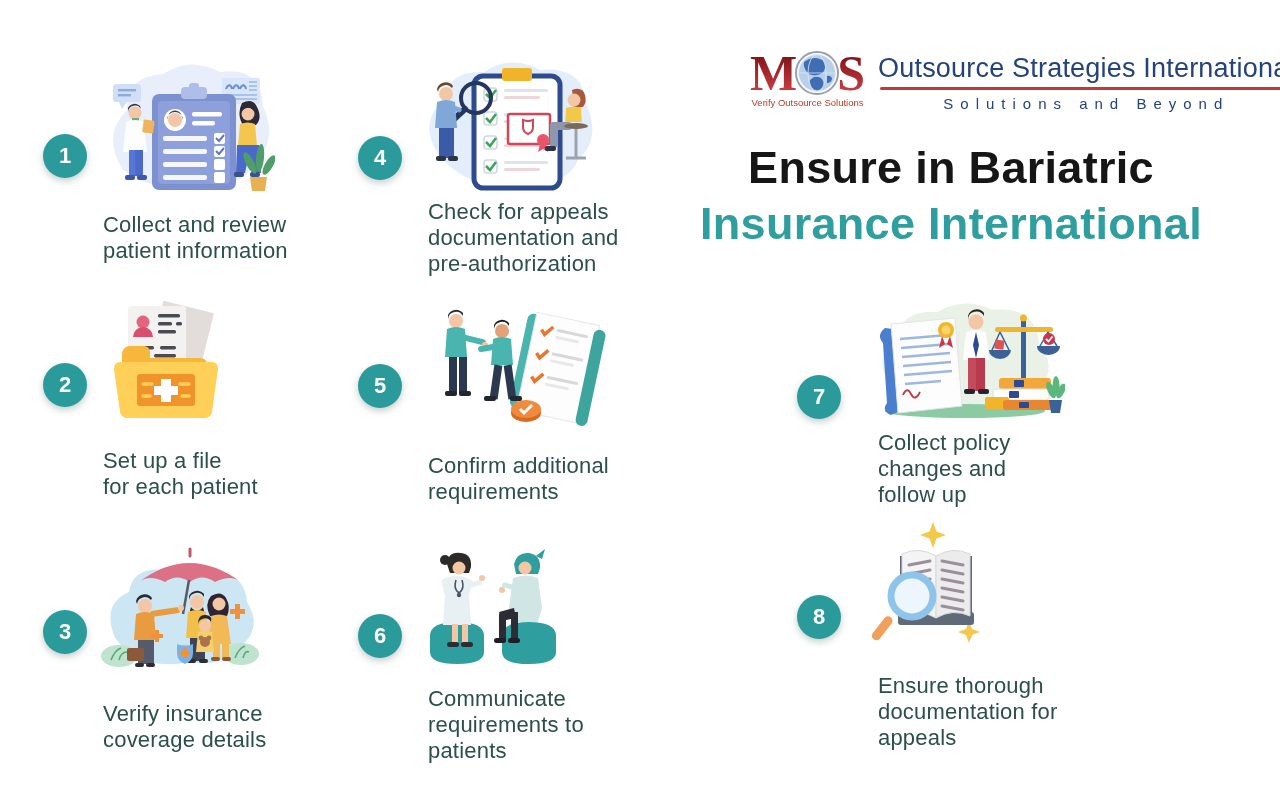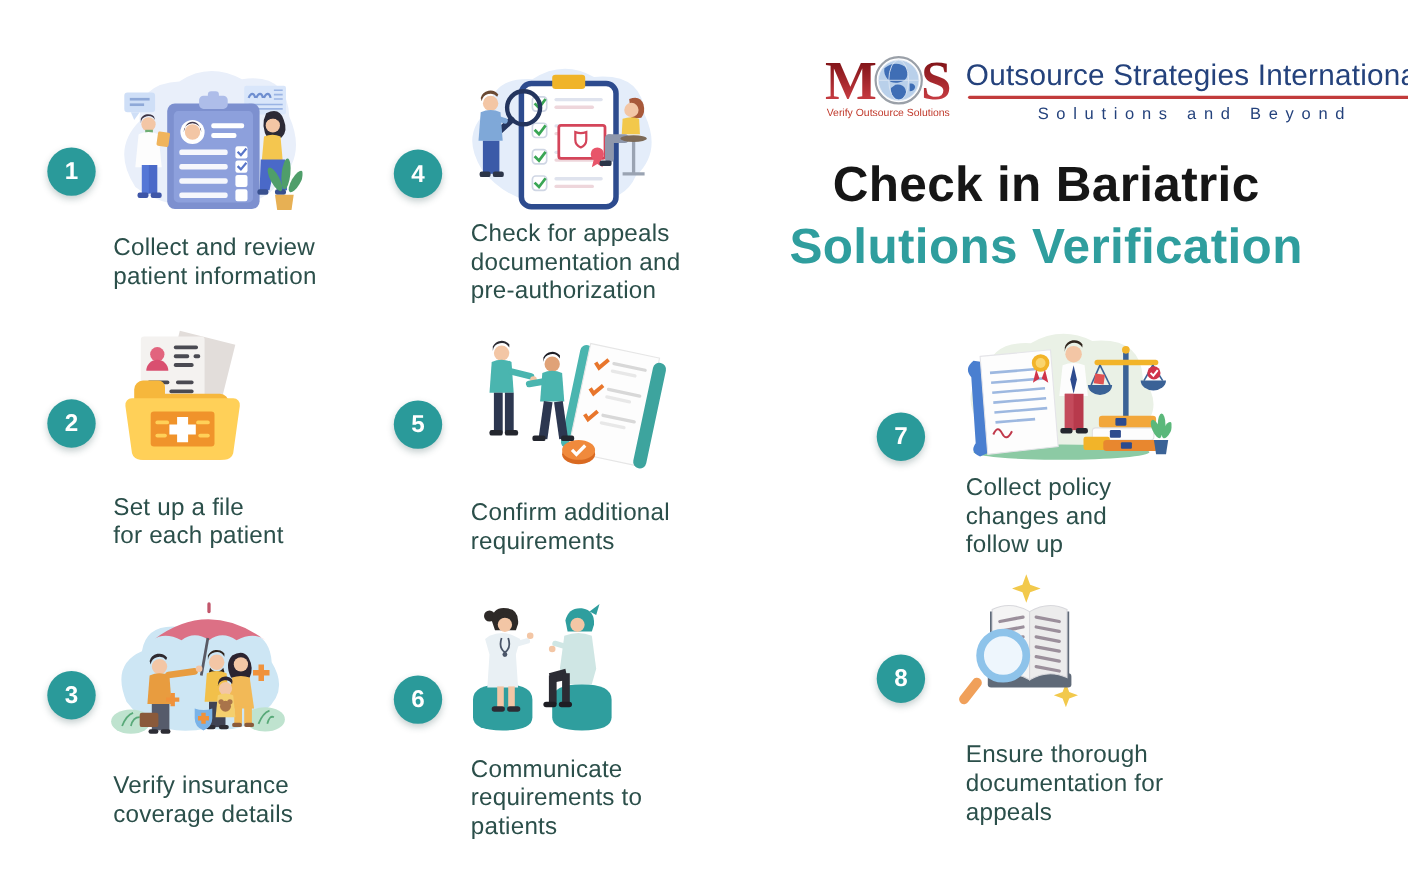--- a/index.html
+++ b/index.html
@@ -68,22 +68,22 @@
       <div class="mark-tagline">Verify Outsource Solutions</div>
     </div>
     <div class="brand-name">
       <div class="brand-title">Outsource Strategies International</div>
       <div class="brand-rule"></div>
       <div class="brand-slogan">Solutions and Beyond</div>
     </div>
   </div>
 
   <div class="title">
-    <div class="title-line1">Check in Bariatric</div>
-    <div class="title-line2">Solutions Verification</div>
+    <div class="title-line1">Ensure in Bariatric</div>
+    <div class="title-line2">Insurance International</div>
   </div>
 
   <div class="step s1">
     <div class="badge">1</div>
     <svg class="illus" viewBox="0 0 180 140">
       <path d="M28,112 Q6,78 32,52 Q30,18 68,16 Q95,-2 125,14 Q166,8 168,48 Q184,84 158,108 Q146,130 104,126 Q60,136 28,112 Z" fill="#e9effa"></path>
       <g>
         <rect x="18" y="26" width="28" height="18" rx="3" fill="#cfdff7"></rect>
         <path d="M24,44 l3,7 l5,-7 Z" fill="#cfdff7"></path>
         <rect x="23" y="31" width="18" height="2.4" fill="#8fa9d8"></rect>

